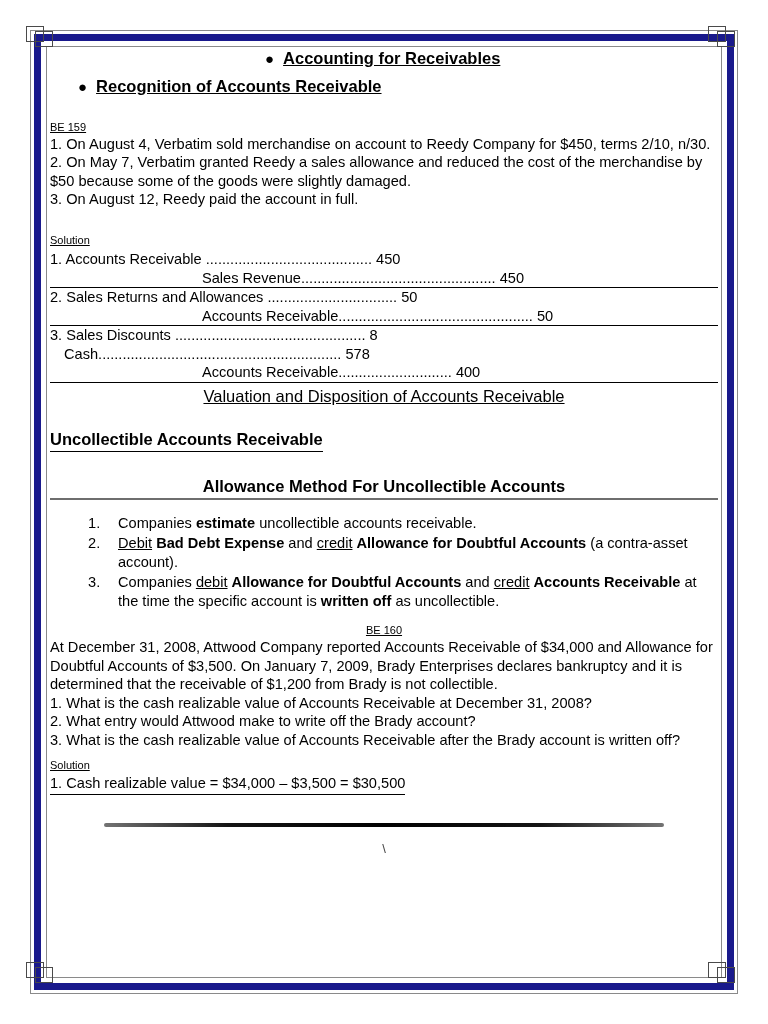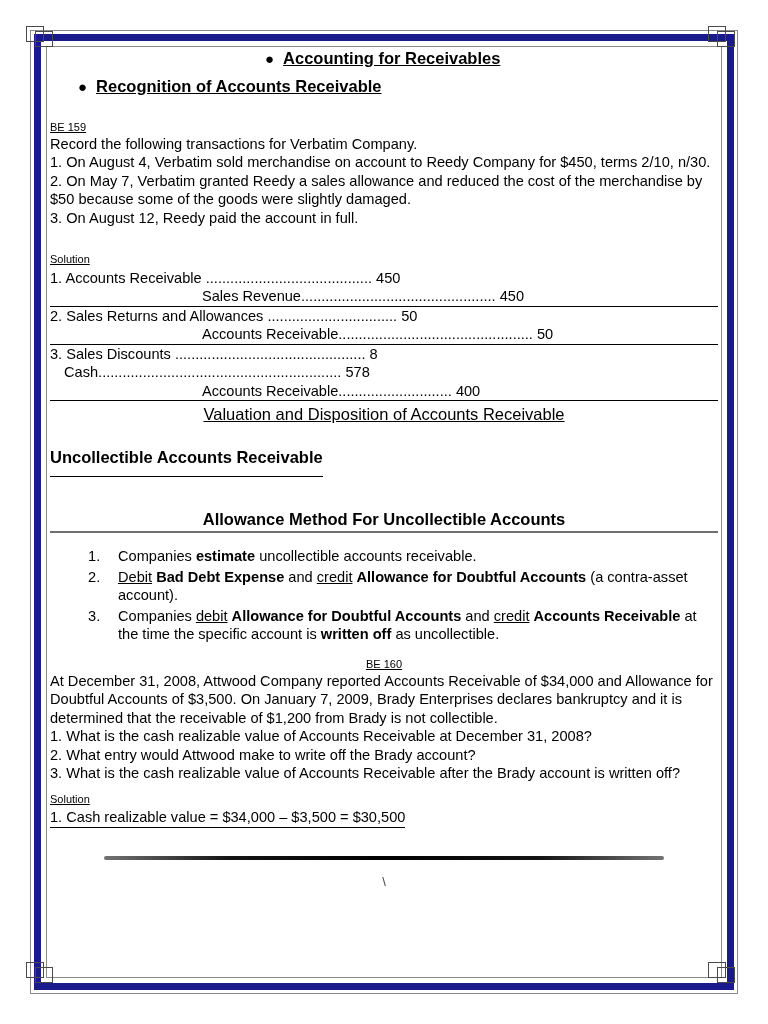--- a/index.html
+++ b/index.html
@@ -112,21 +112,21 @@
     margin: 0;
     padding-bottom: 1px;
   }
 
   h3.uncoll {
     font-weight: bold;
     font-size: 16.5px;
     margin: 22px 0 0 0;
     display: inline-block;
     border-bottom: 1.6px solid #000;
-    padding-bottom: 8px;
+    padding-bottom: 1px;
   }
 
   ul.dots {
     list-style: none;
     margin: 16px 0 0 0;
     padding: 0 0 0 34px;
   }
   ul.dots li {
     position: relative;
     padding-left: 30px;
@@ -222,21 +222,20 @@
 
     <div class="bullet-head bullet-head-2">
       <span class="dot">●</span>
       <span class="u">Recognition of Accounts Receivable</span>
     </div>
 
     <div class="sec-head sp-be159">
       <span class="u">BE 159</span>
     </div>
 
-    <p class="para">Record the following transactions for Verbatim Company.</p>
     <p class="para">1. On August 4, Verbatim sold merchandise on account to Reedy Company for $450, terms 2/10, n/30.</p>
     <p class="para">2. On May 7, Verbatim granted Reedy a sales allowance and reduced the cost of the merchandise by $50 because some of the goods were slightly damaged.</p>
     <p class="para">3. On August 12, Reedy paid the account in full.</p>
 
     <div class="sec-head sp-solution">
       <span class="u">Solution</span>
     </div>
 
     <div class="entries" id="entries">
         <div class="entry entry-rule">
@@ -254,21 +253,21 @@
         </div>
       </div>
 
     <p class="banner">
       <span class="u">Valuation and Disposition of Accounts Receivable</span>
     </p>
 
     <h3 class="uncoll">Uncollectible Accounts Receivable</h3>
 
 
-    <p class="head-ul-wide" style="margin-top:32px;">Allowance Method For Uncollectible Accounts</p>
+    <p class="head-ul-wide" style="margin-top:24px;">Allowance Method For Uncollectible Accounts</p>
 
     <ol class="nums" id="allow-list">
         <li><span>Companies </span><span class="b">estimate</span><span> uncollectible accounts receivable.</span></li>
         <li><span class="u">Debit</span><span> </span><span class="b">Bad Debt Expense</span><span> and </span><span class="u">credit</span><span> </span><span class="b">Allowance for Doubtful Accounts</span><span> (a contra-asset account).</span></li>
         <li><span>Companies </span><span class="u">debit</span><span> </span><span class="b">Allowance for Doubtful Accounts</span><span> and </span><span class="u">credit</span><span> </span><span class="b">Accounts Receivable</span><span> at the time the specific account is </span><span class="b">written off</span><span> as uncollectible.</span></li>
       </ol>
 
     <div class="sec-head be160-head">
       <span class="u">BE 160</span>
     </div>

